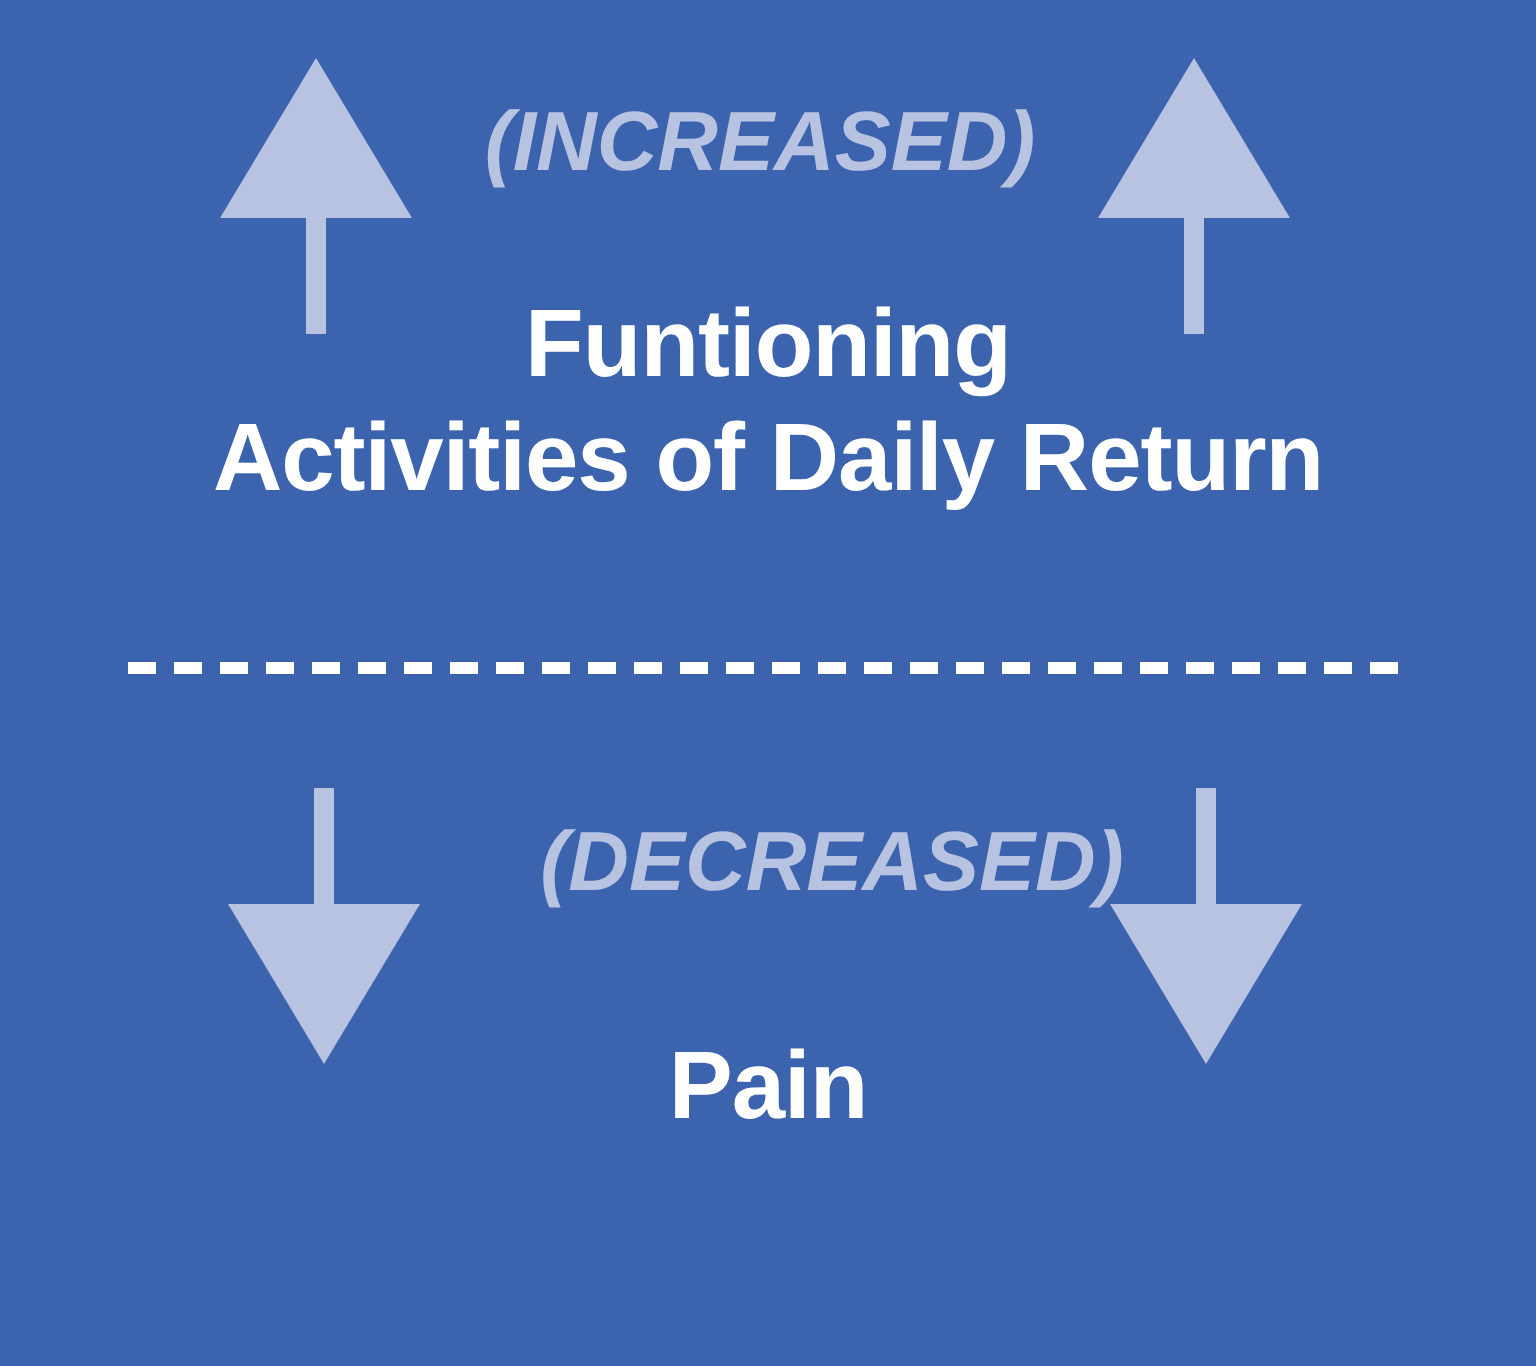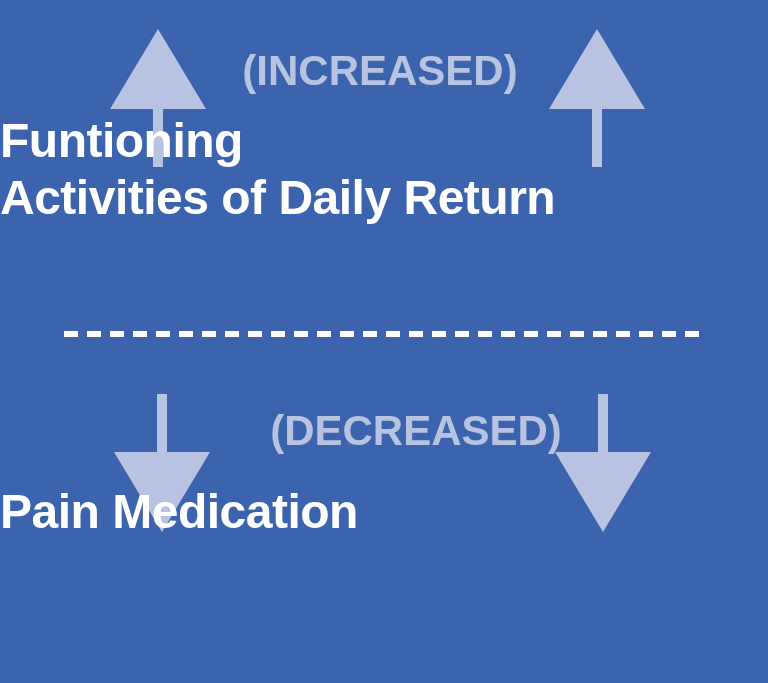--- a/index.html
+++ b/index.html
@@ -34,35 +34,38 @@
   .arrow-down-right{ left: 555px; top: 394px; }
 
   .section-label {
     position: absolute;
     left: 0;
     width: 760px;
     text-align: center;
     font-size: 42px;
     line-height: 50px;
     font-weight: bold;
+    font-style: italic;
     color: var(--accent);
     letter-spacing: 0px;
   }
   .label-increased { top: 46px; }
   .label-decreased { top: 406px; margin-left: 36px; }
 
   .lines {
     position: absolute;
     left: 0;
     width: 768px;
+    text-align: center;
     font-size: 48px;
     line-height: 57px;
     font-weight: bold;
     color: var(--text);
     letter-spacing: -0.5px;
+    margin-top: 32px;
   }
   .lines-top { top: 112px; }
   .lines-bottom { top: 483px; }
 
   .divider {
     position: absolute;
     left: 64px;
     top: 331px;
     width: 640px;
     height: 6px;
@@ -111,16 +114,16 @@
   <div class="arrow arrow-down-right">
     <svg viewBox="0 0 96 138" aria-hidden="true">
       <rect class="arrow-fill" x="43" y="0" width="10" height="58"></rect>
       <polygon class="arrow-fill" points="0,58 96,58 48,138"></polygon>
     </svg>
   </div>
 
   <div class="section-label label-decreased">(DECREASED)</div>
 
   <div class="lines lines-bottom">
-    <div>Pain Medication</div>
+    <div>Pain</div>
   </div>
 
 </div>
 
 </body></html>

